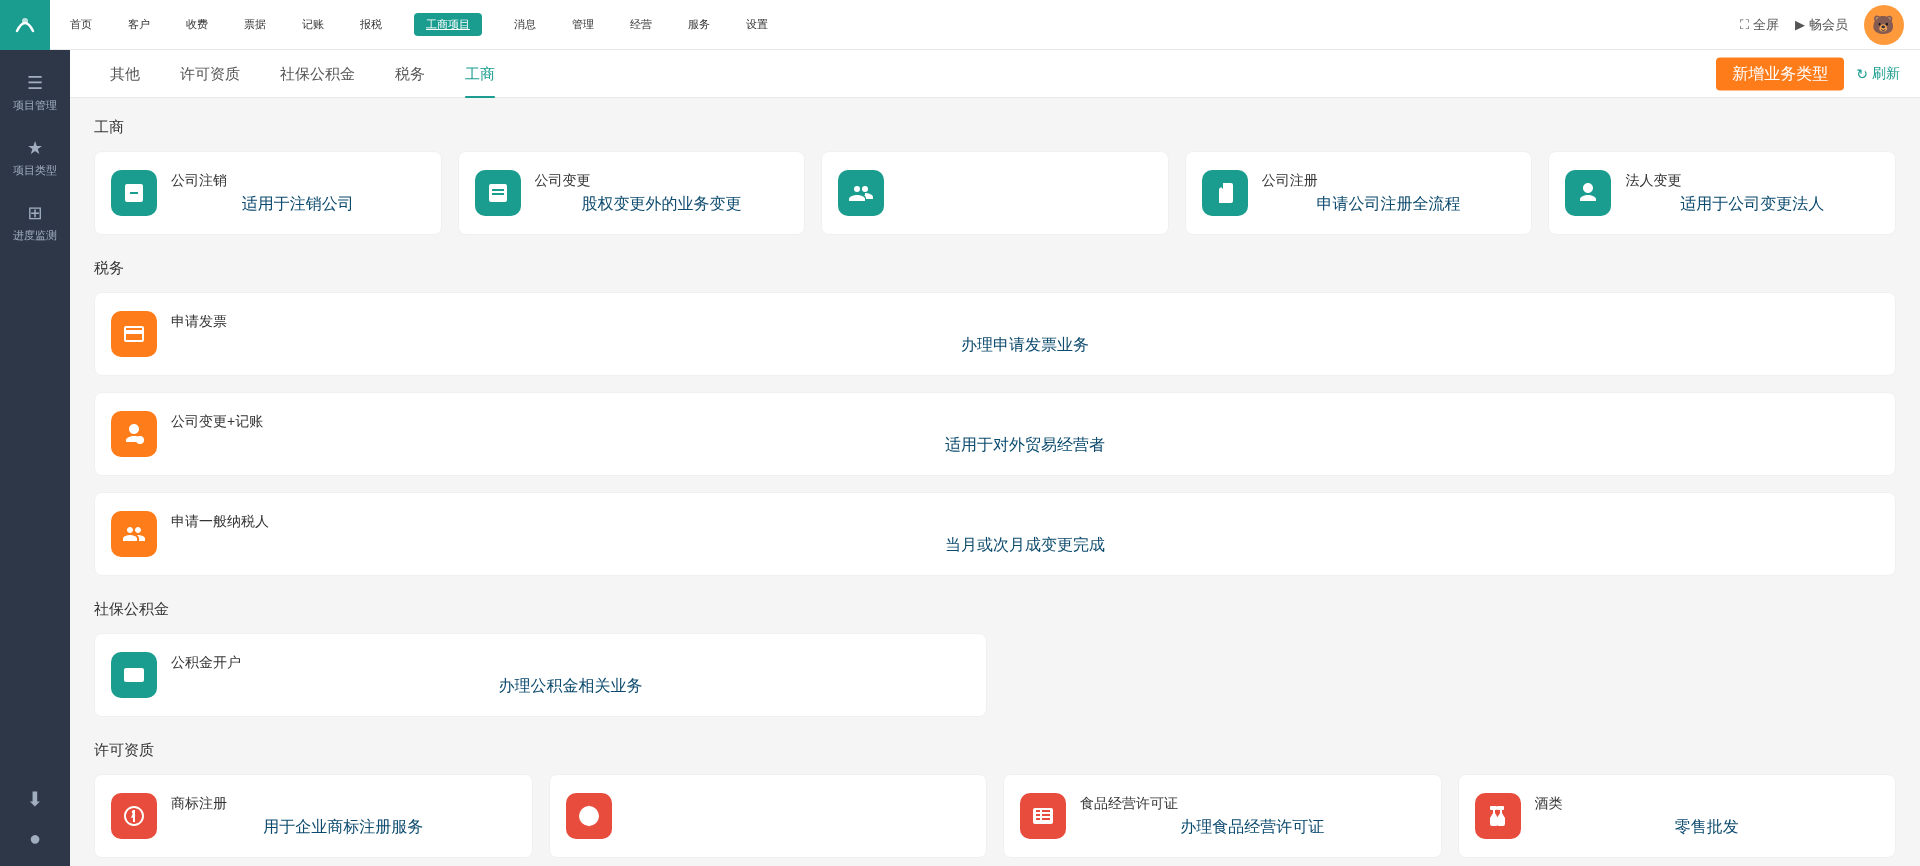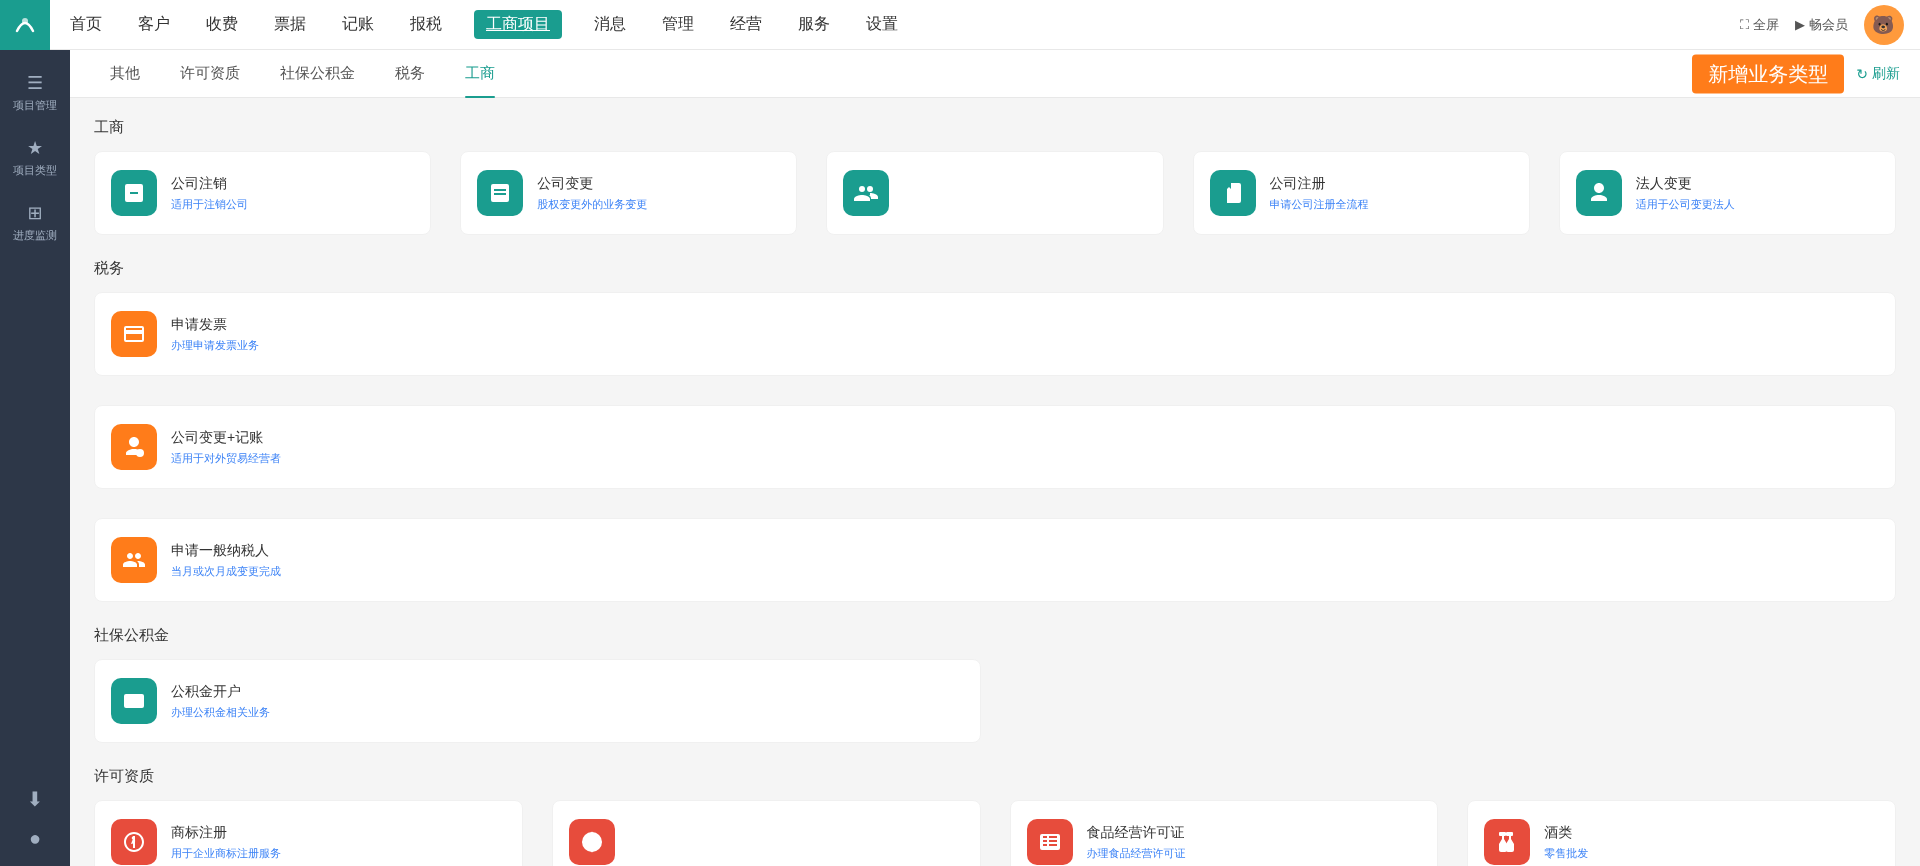--- a/index.html
+++ b/index.html
@@ -23,21 +23,21 @@
       display: flex; align-items: center; justify-content: center;
       margin-left: -16px;
       margin-right: 16px;
       flex-shrink: 0;
     }
     .top-nav-logo svg { width: 28px; height: 28px; }
     .top-nav-items {
       display: flex; align-items: center; gap: 28px; flex: 1;
     }
     .top-nav-item {
-      font-size: 16px; color: #333; cursor: pointer; white-space: nowrap;
+      font-size: 11px; color: #333; cursor: pointer; white-space: nowrap;
       padding: 0 4px;
       text-align: center;
     }
     .top-nav-item.active {
       background: #1a9d8f; color: #fff; border-radius: 4px; padding: 4px 12px; text-decoration: underline;
     }
     .top-nav-right {
       display: flex; align-items: center; gap: 16px; margin-left: auto;
     }
     .top-nav-right-item {
@@ -79,61 +79,61 @@
     }
 
     
     .content-area {
       flex: 1; background: #f5f5f5; display: flex; flex-direction: column; overflow: hidden;
     }
 
     
     .sub-tabs {
       background: #fff;
-      display: flex; align-items: center;
+      display: flex; align-items: flex-start;
       padding: 0 20px;
       border-bottom: 1px solid #e8e8e8;
       height: 48px;
       position: relative;
     }
     .sub-tab {
       padding: 0 20px; height: 48px; display: flex; align-items: center;
       font-size: 15px; color: #555; cursor: pointer; position: relative;
     }
     .sub-tab.active { color: #1a9d8f; }
     .sub-tab.active::after {
       content: ''; position: absolute; bottom: 0; left: 20px; right: 20px;
       height: 2px; background: #1a9d8f; border-radius: 2px;
     }
     .sub-tab-actions {
       margin-left: auto; display: flex; align-items: center; gap: 12px;
     }
     .btn-add-type {
       background: #ff7c1a; color: #fff; border: none; border-radius: 4px;
-      padding: 6px 16px; font-size: 20px; cursor: pointer;
+      padding: 6px 16px; font-size: 16px; cursor: pointer;
     }
     .btn-refresh {
       color: #1a9d8f; font-size: 14px; cursor: pointer; display: flex; align-items: center; gap: 4px;
     }
 
     
     .content-scroll {
       flex: 1; overflow-y: auto; padding: 20px 24px;
     }
 
     
     .section-title {
       font-size: 15px; color: #333; font-weight: 500; margin-bottom: 14px;
     }
 
     
     .cards-grid {
       display: grid;
       grid-template-columns: repeat(5, 1fr);
-      gap: 29px;
+      gap: 16px;
       margin-bottom: 24px;
     }
 
     .card {
       background: #fff;
       border-radius: 8px;
       padding: 18px 16px;
       display: flex; align-items: center; gap: 14px;
       cursor: pointer;
       transition: box-shadow 0.2s;
@@ -144,21 +144,21 @@
       width: 46px; height: 46px; border-radius: 10px;
       display: flex; align-items: center; justify-content: center;
       flex-shrink: 0; font-size: 22px; color: #fff;
     }
     .card-icon.teal { background: #1a9d8f; }
     .card-icon.orange { background: #ff7c1a; }
     .card-icon.red { background: #e74c3c; }
 
     .card-info { flex: 1; min-width: 0; }
     .card-title { font-size: 14px; color: #333; font-weight: 500; margin-bottom: 4px; white-space: nowrap; overflow: hidden; text-overflow: ellipsis; }
-    .card-desc { font-size: 11px; color: #3b82f6; white-space: nowrap; overflow: hidden; text-overflow: ellipsis; }
+    .card-desc { font-size: 16px; color: #0c4a6e; white-space: nowrap; overflow: hidden; text-overflow: ellipsis; text-align: center; }
 
     
     .content-scroll::-webkit-scrollbar { width: 8px; }
     .content-scroll::-webkit-scrollbar-track { background: #f1f1f1; }
     .content-scroll::-webkit-scrollbar-thumb { background: #c1c1c1; border-radius: 4px; }
 
     
     .section-block { margin-bottom: 24px; }
   </style>
 </head>

